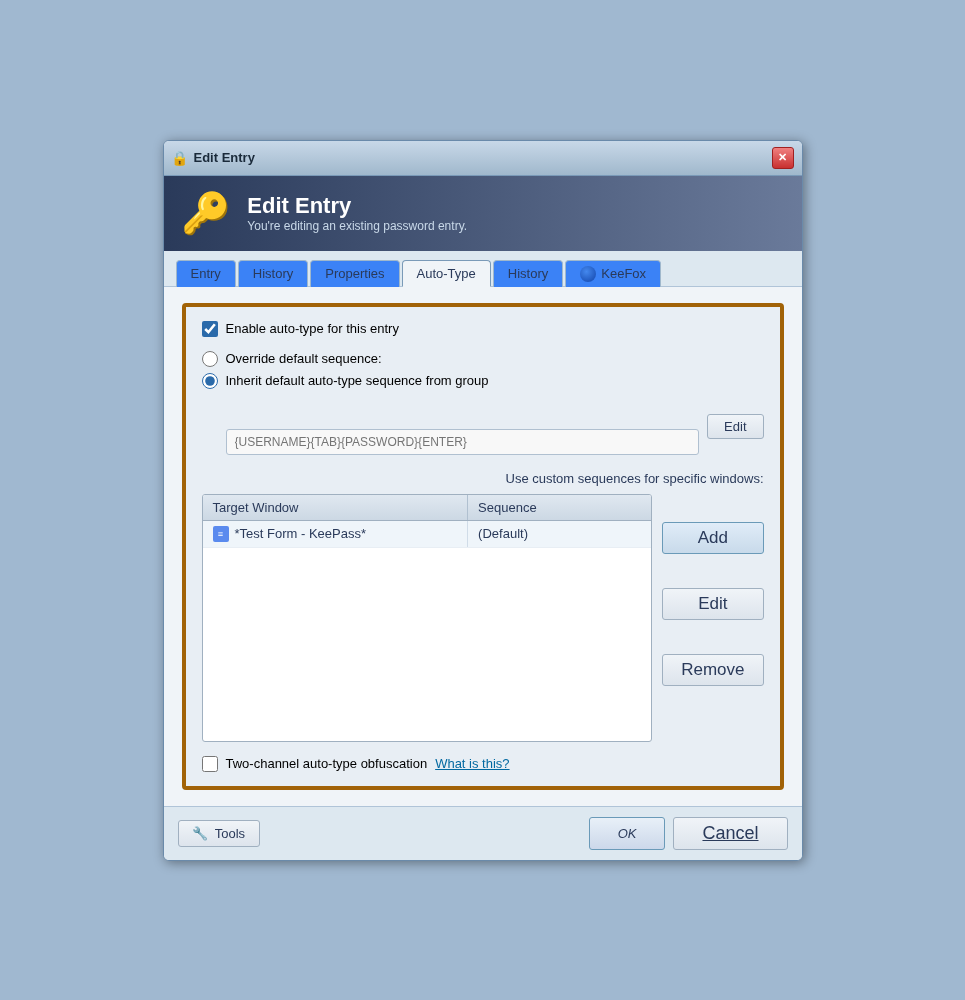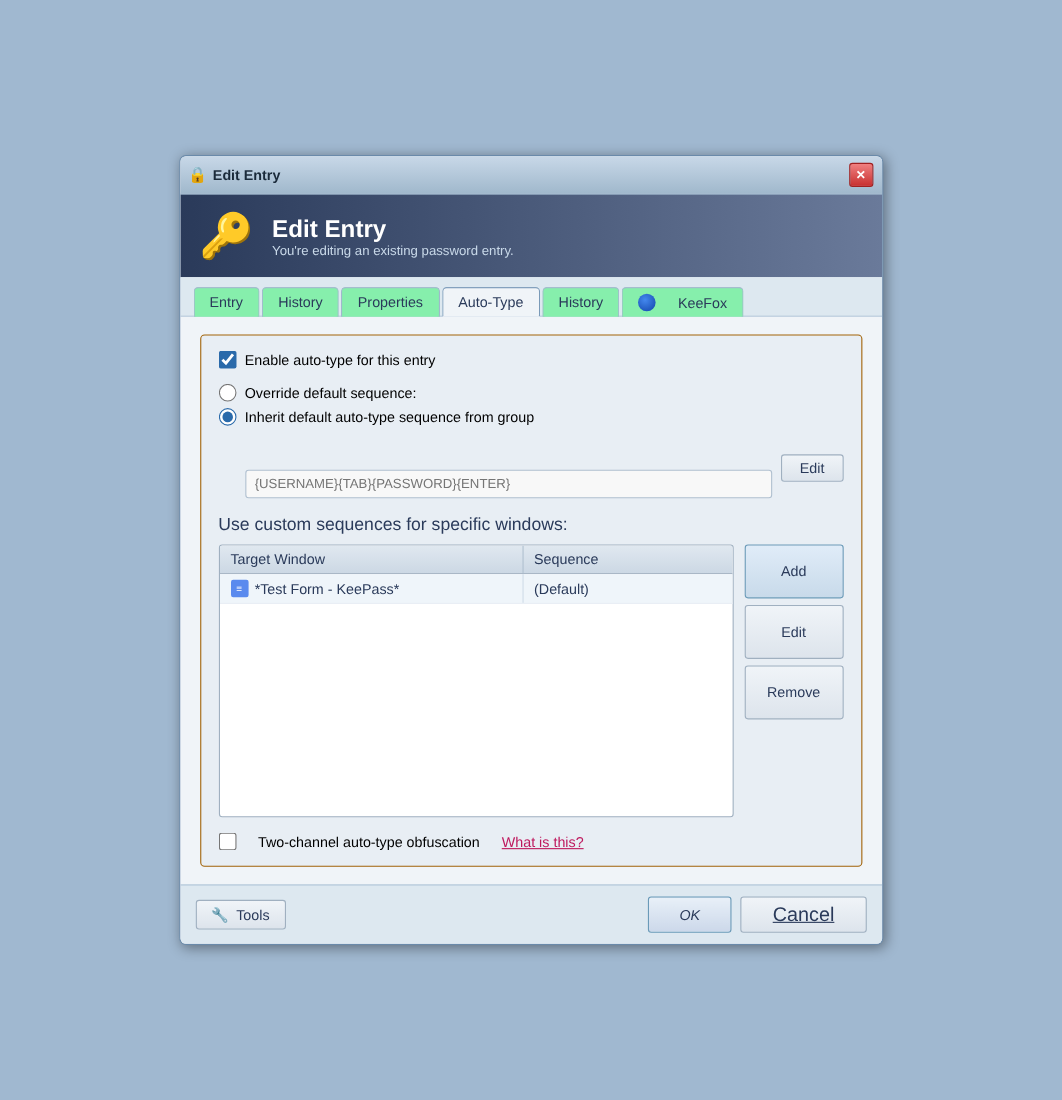--- a/index.html
+++ b/index.html
@@ -79,59 +79,59 @@
     }
     .tabs-container {
       background: #dde8f0;
       padding: 8px 12px 0 12px;
       display: flex;
       gap: 2px;
       border-bottom: 1px solid #b0c4d8;
     }
     .tab {
       padding: 5px 14px;
-      background: #86efac;
+      background: #3b82f6;
       border: 1px solid #a0b8cc;
       border-bottom: none;
       border-radius: 4px 4px 0 0;
       cursor: pointer;
       font-size: 13px;
       color: #2a3a5a;
       position: relative;
       bottom: -1px;
     }
     .tab.active {
       background: #f0f4f8;
       border-color: #7a9ab8;
       border-bottom: 1px solid #f0f4f8;
       font-weight: 500;
       z-index: 1;
       text-align: right;
     }
     .tab-keefox {
       display: flex;
       align-items: center;
-      gap: 20px;
+      gap: 5px;
     }
     .keefox-globe {
       width: 16px;
       height: 16px;
       border-radius: 50%;
       background: radial-gradient(circle at 40% 35%, #4488ee, #1144aa);
       display: inline-block;
       position: relative;
       overflow: hidden;
     }
     .content {
       background: #f0f4f8;
       padding: 16px 18px;
     }
     .section {
       background: #e8eef4;
-      border: 1px solid #a16207;
+      border: 4px solid #a16207;
       border-radius: 4px;
       padding: 14px 16px;
     }
     .checkbox-row {
       display: flex;
       align-items: center;
       gap: 8px;
       margin-bottom: 14px;
     }
     .checkbox-row input[type="checkbox"] {
@@ -173,23 +173,24 @@
     .override-edit-btn {
       padding: 4px 16px;
       background: linear-gradient(to bottom, #f0f4f8, #dde4ec);
       border: 1px solid #a0b0c0;
       border-radius: 3px;
       cursor: pointer;
       font-size: 13px;
       color: #2a3a5a;
     }
     .custom-seq-label {
-      font-size: 16px;
+      font-size: 13px;
       color: #2a3a5a;
       margin-bottom: 8px;
+      text-align: right;
     }
     .table-area {
       display: flex;
       gap: 10px;
       margin-bottom: 14px;
     }
     .table-container {
       flex: 1;
       border: 1px solid #a0b0c0;
       border-radius: 3px;
@@ -246,47 +247,48 @@
       font-size: 9px;
       flex-shrink: 0;
     }
     .table-buttons {
       display: flex;
       flex-direction: column;
       gap: 6px;
       justify-content: flex-start;
     }
     .table-btn {
-      padding: 16px 18px;
+      padding: 5px 18px;
       background: linear-gradient(to bottom, #f0f4f8, #dde4ec);
       border: 1px solid #a0b0c0;
       border-radius: 3px;
       cursor: pointer;
-      font-size: 13px;
+      font-size: 17px;
       color: #2a3a5a;
       white-space: nowrap;
       min-width: 90px;
       text-align: center;
+      margin-top: 28px;
     }
     .table-btn.active {
       background: linear-gradient(to bottom, #e0ecf8, #c8daea);
       border-color: #6a9ab8;
       font-weight: 500;
     }
     .obfuscation-row {
       display: flex;
       align-items: center;
-      gap: 20px;
+      gap: 8px;
     }
     .obfuscation-row input[type="checkbox"] {
       width: 16px;
       height: 16px;
     }
     .what-link {
-      color: #be185d;
+      color: #0369a1;
       text-decoration: underline;
       cursor: pointer;
       font-size: 13px;
     }
     .footer {
       background: #dde8f0;
       padding: 10px 14px;
       display: flex;
       justify-content: space-between;
       align-items: center;

